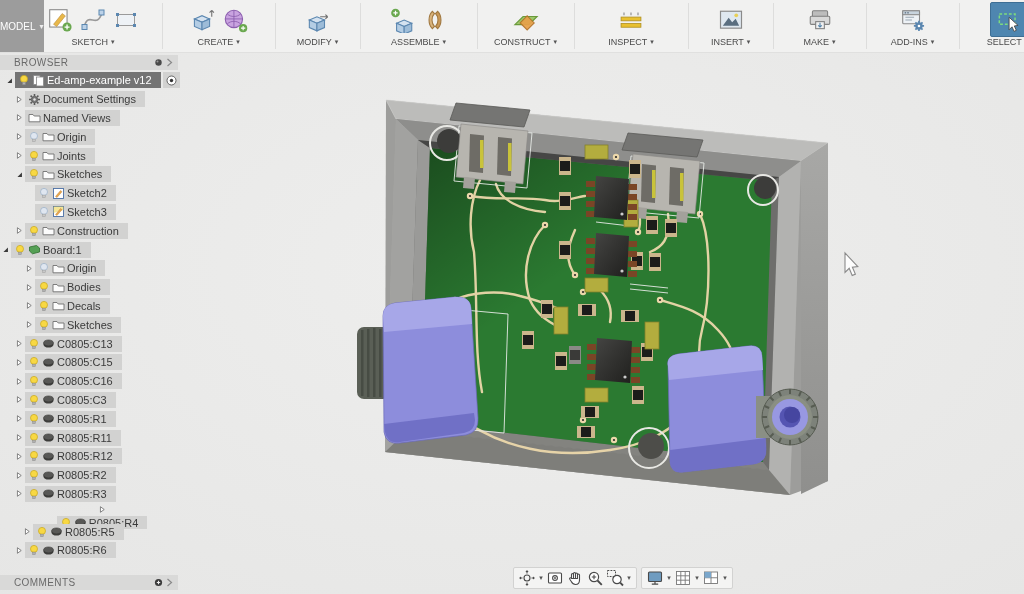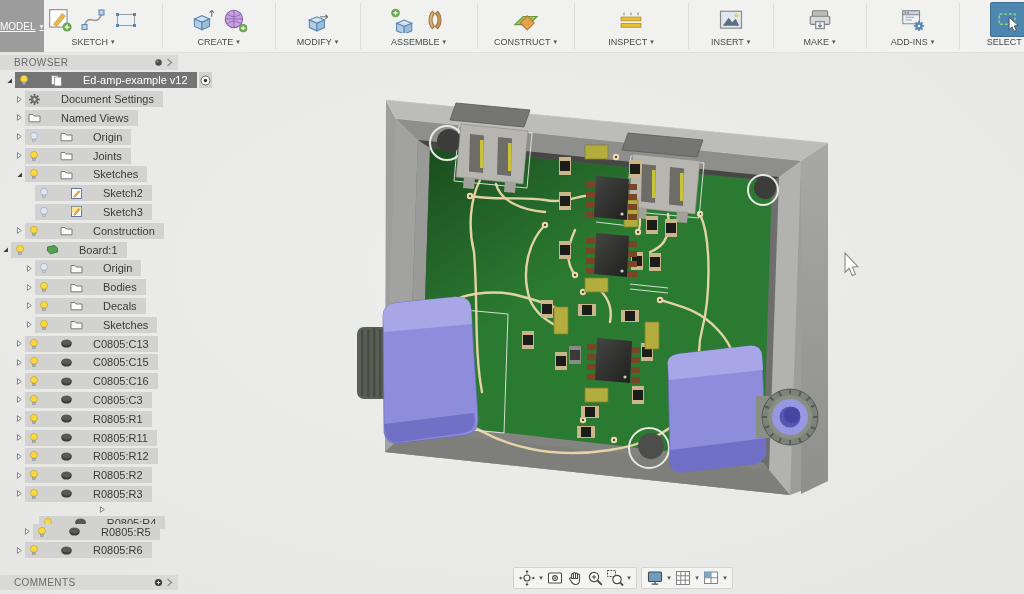--- a/index.html
+++ b/index.html
@@ -5,40 +5,40 @@
   html,body{margin:0;padding:0;}
   body{width:1024px;height:594px;overflow:hidden;background:#eaeaea;
        font-family:"Liberation Sans",sans-serif;-webkit-font-smoothing:antialiased;position:relative;}
   #app{position:absolute;inset:0;}
   
   #scene{position:absolute;left:0;top:0;width:1024px;height:594px;}
   
   #toolbar{position:absolute;left:0;top:0;width:1024px;height:52px;background:#f1f1f0;
            border-bottom:1px solid #e0e0df;display:flex;align-items:stretch;}
   #model-btn{width:73px;background:#9c9c9c;color:#fff;font-size:10px;display:flex;
-             align-items:center;justify-content:center;gap:4px;cursor:default;text-decoration:underline;}
+             align-items:center;justify-content:center;gap:4px;cursor:default;}
   #model-btn .caret{font-size:8px;color:#eee;}
   .tb-sep{width:1px;background:#dddddc;margin:3px 0;}
   .tb-group{display:flex;flex-direction:column;align-items:center;justify-content:flex-start;padding-top:3px;}
   .tb-icons{display:flex;align-items:center;justify-content:center;gap:3px;height:33px;}
   .tb-btn{display:flex;align-items:center;justify-content:center;width:30px;height:30px;border-radius:2px;}
   .tb-btn.big{width:34px;height:33px;background:#4e86b0;border:1px solid #3d6e94;}
   .tb-label{font-size:9px;color:#4a4a4a;white-space:nowrap;display:flex;align-items:center;gap:3px;margin-top:1px;}
   .tb-label .caret{font-size:7px;color:#555;}
   
   .panel-header{position:absolute;left:0;width:178px;height:15px;background:#d9d9d8;
                 display:flex;align-items:center;font-size:10px;color:#6a6a6a;letter-spacing:0.4px;
                 padding:0 4px 0 14px;box-sizing:border-box;}
   .panel-header .spacer{flex:1;}
   #browser-header{top:55px;}
   #comments-bar{top:575px;}
   #tree{position:absolute;left:0;top:71px;width:190px;}
   .tree-row{height:18.8px;display:flex;align-items:center;}
   .arrow-slot{width:11px;display:flex;align-items:center;justify-content:center;flex:none;}
-  .pill{display:flex;align-items:center;gap:20px;background:#d2d2d1;height:16px;
+  .pill{display:flex;align-items:center;gap:2px;background:#d2d2d1;height:16px;
         padding:0 9px 0 3px;white-space:nowrap;}
   .pill .lbl{font-size:11px;color:#3a3a3a;}
   .tree-row.selected .pill{background:#747474;}
   .tree-row.selected .pill .lbl{color:#fff;}
   .row-extra{display:flex;align-items:center;justify-content:center;background:#d2d2d1;height:16px;
              width:17px;margin-left:2px;}
   .micon{display:flex;align-items:center;justify-content:center;flex:none;}
   
   #navbar{position:absolute;left:513px;top:567px;display:flex;gap:4px;}
   .nav-seg{display:flex;align-items:center;background:#f4f4f3;border:1px solid #d2d2d1;

